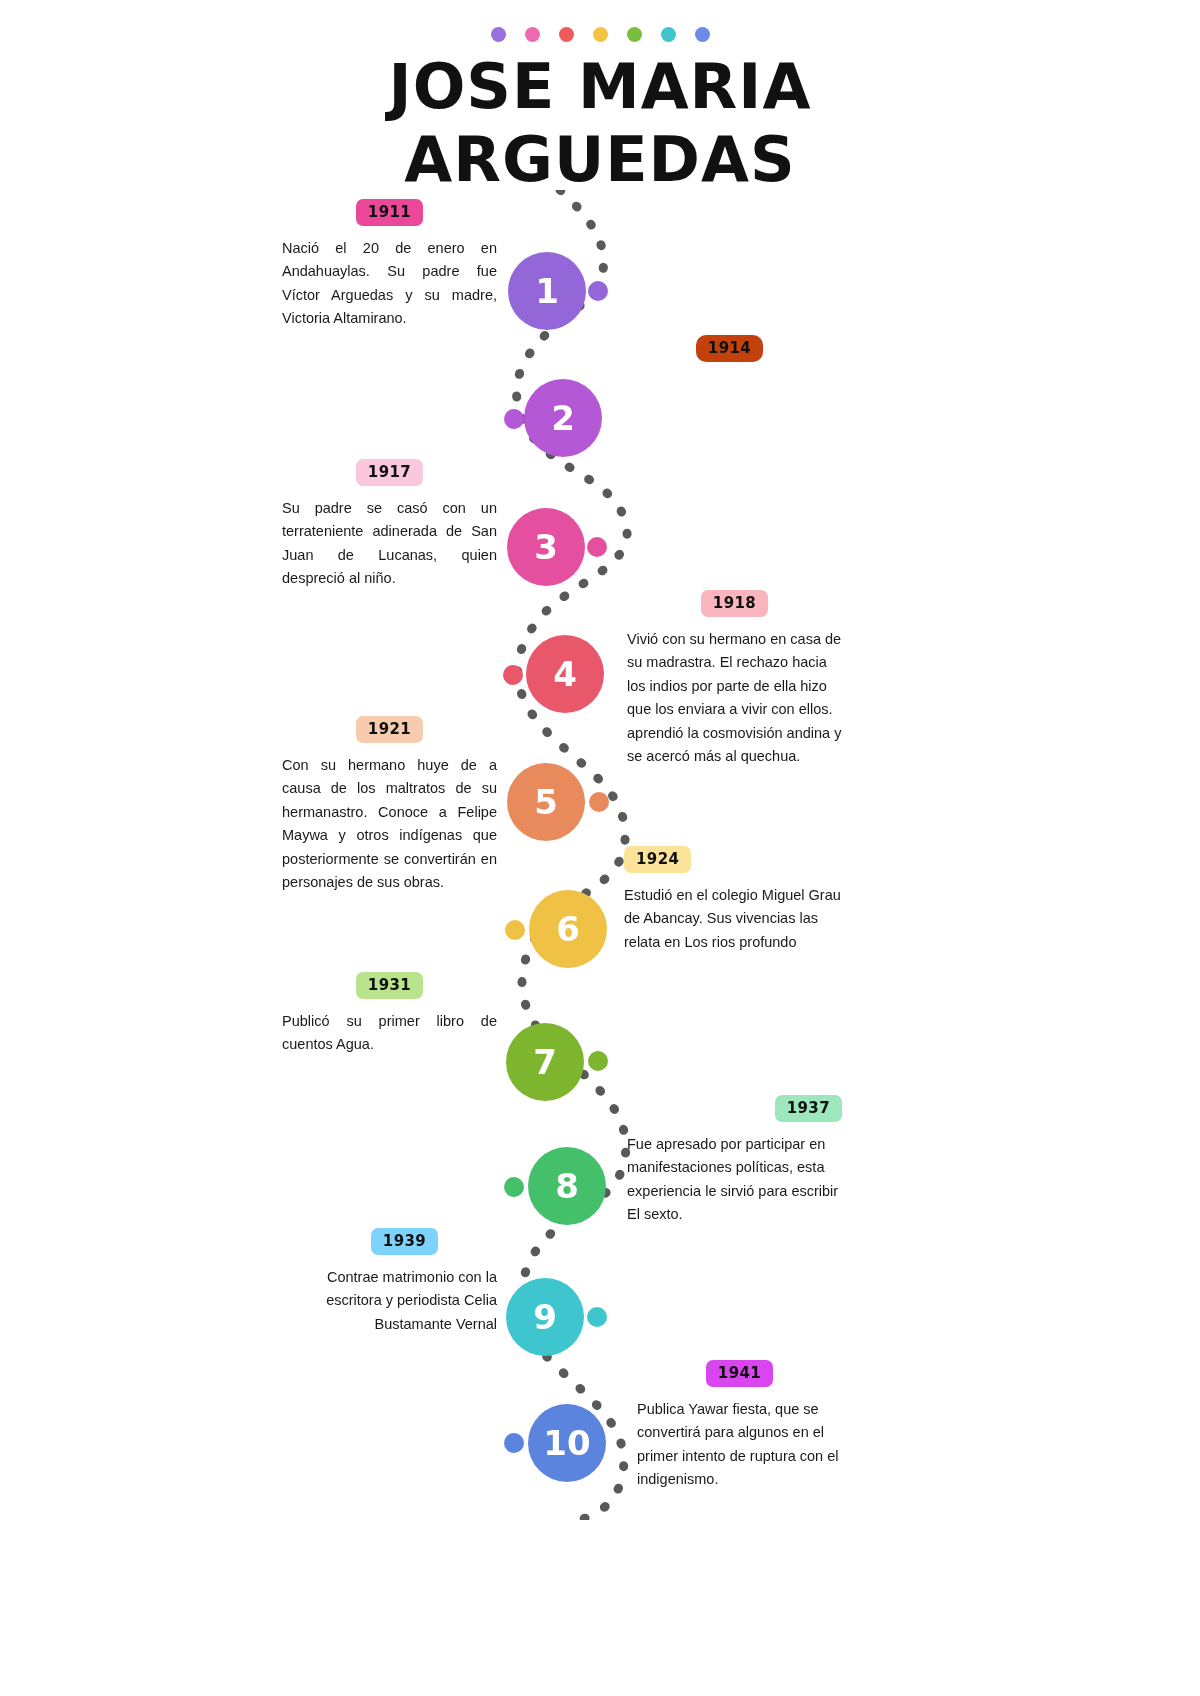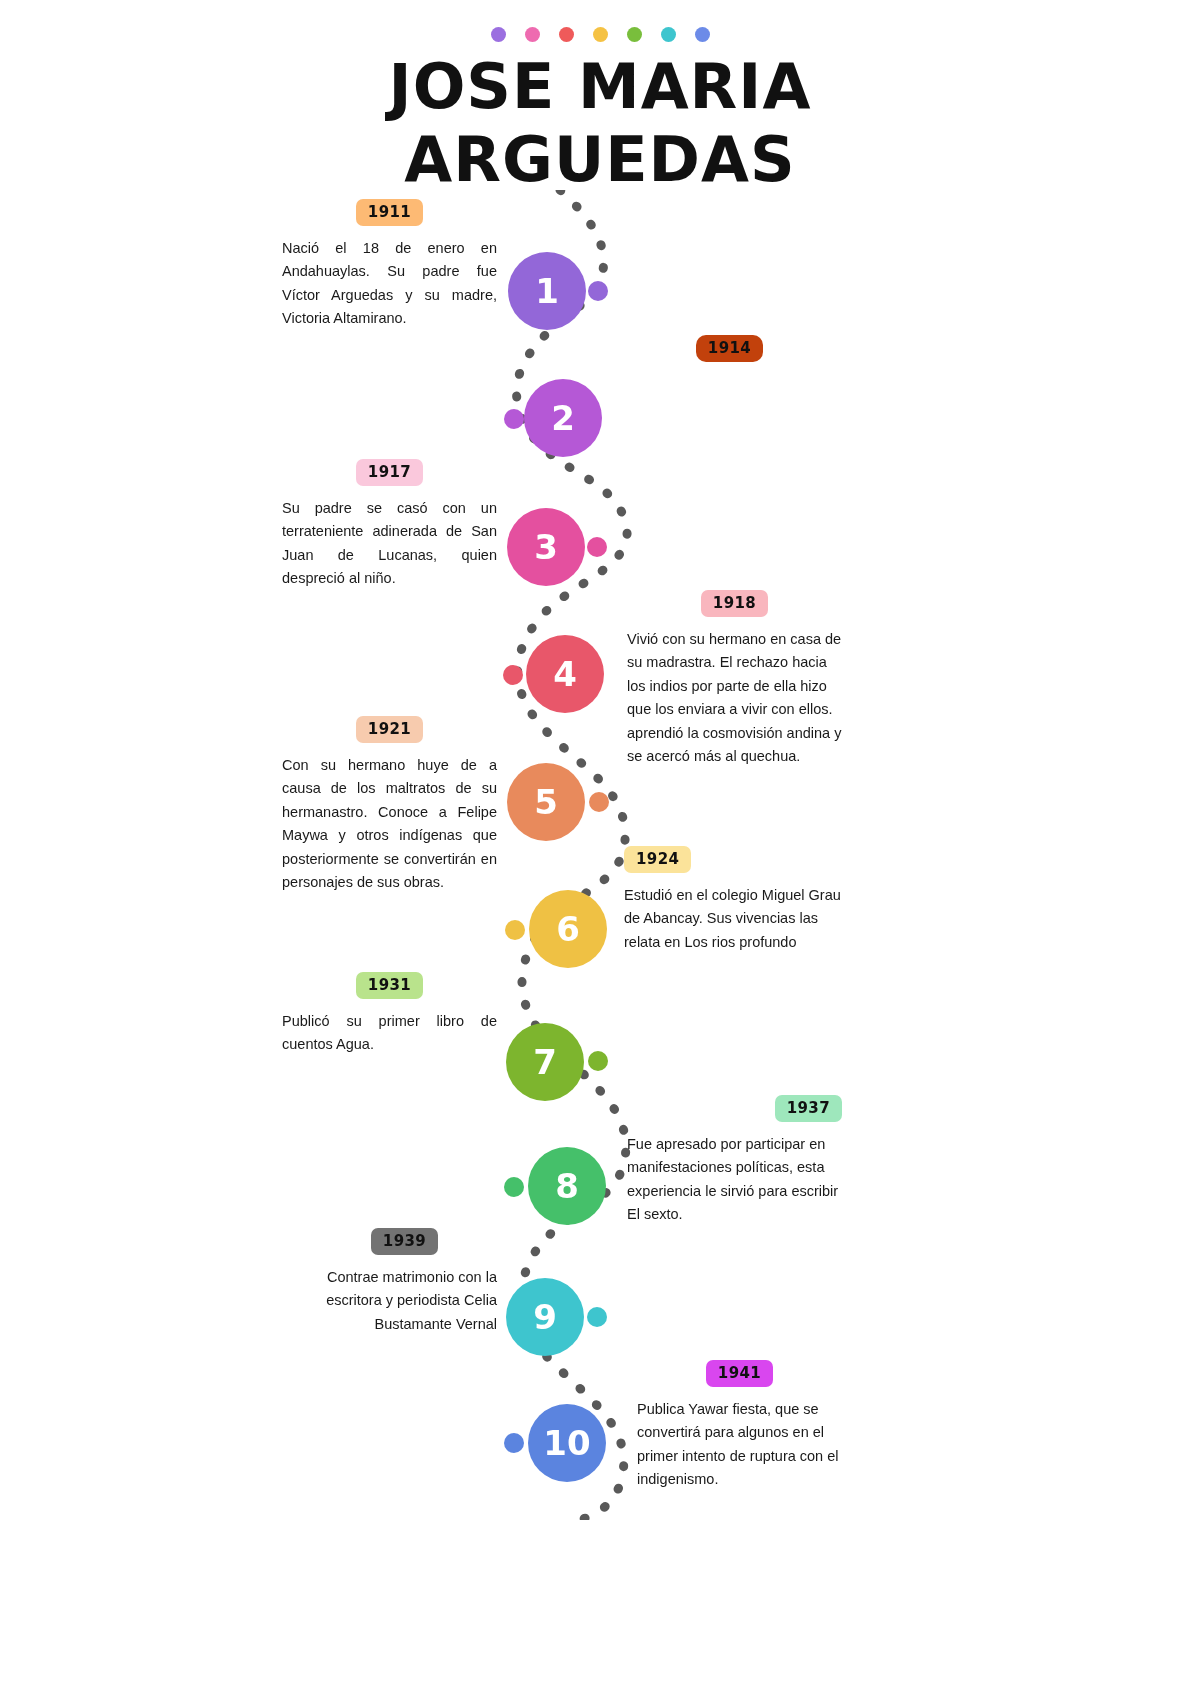--- a/index.html
+++ b/index.html
@@ -150,22 +150,22 @@
       <div class="node" style="background: rgb(62, 197, 206); left: 506px; top: 1278px;">
         <span>9</span>
       </div>
       <div class="minidot" style="background: rgb(91, 132, 223); left: 504px; top: 1433px;"></div>
       <div class="node" style="background: rgb(91, 132, 223); left: 528px; top: 1404px;">
         <span>10</span>
       </div>
     </div>
   <div id="entryLayer">
       <div class="entry left" style="top: 199px; width: 215px; left: 282px;">
-        <div style="text-align: center;"><span class="year" style="background: #fdba74;">1911</span></div>
-        <div class="desc just">Nació el 18 de enero en Andahuaylas. Su padre fue Víctor Arguedas y su madre, Victoria Altamirano.</div>
+        <div style="text-align: center;"><span class="year" style="background: #ec4899;">1911</span></div>
+        <div class="desc just">Nació el 20 de enero en Andahuaylas. Su padre fue Víctor Arguedas y su madre, Victoria Altamirano.</div>
       </div>
       <div class="entry right" style="top: 335px; width: 225px; left: 617px;">
         <div style="text-align: center;"><span class="year" style="background: #c2410c; border-radius: 10px;">1914</span></div>
       </div>
       <div class="entry left" style="top: 459px; width: 215px; left: 282px;">
         <div style="text-align: center;"><span class="year" style="background: rgb(250, 200, 220);">1917</span></div>
         <div class="desc just">Su padre se casó con un terrateniente adinerada de San Juan de Lucanas, quien despreció al niño.</div>
       </div>
       <div class="entry right" style="top: 590px; width: 215px; left: 627px;">
         <div style="text-align: center;"><span class="year" style="background: rgb(249, 182, 190);">1918</span></div>
@@ -181,21 +181,21 @@
       </div>
       <div class="entry left" style="top: 972px; width: 215px; left: 282px;">
         <div style="text-align: center;"><span class="year" style="background: rgb(185, 227, 140);">1931</span></div>
         <div class="desc just">Publicó su primer libro de cuentos Agua.</div>
       </div>
       <div class="entry right" style="top: 1095px; width: 215px; left: 627px;">
         <div style="text-align: right;"><span class="year" style="background: rgb(158, 231, 188);">1937</span></div>
         <div class="desc lt">Fue apresado por participar en manifestaciones políticas, esta experiencia le sirvió para escribir El sexto.</div>
       </div>
       <div class="entry left" style="top: 1228px; width: 185px; left: 312px;">
-        <div style="text-align: center;"><span class="year" style="background: #737373;">1939</span></div>
+        <div style="text-align: center;"><span class="year" style="background: #7dd3fc;">1939</span></div>
         <div class="desc rt">Contrae matrimonio con la escritora y periodista Celia Bustamante Vernal</div>
       </div>
       <div class="entry right" style="top: 1360px; width: 205px; left: 637px;">
         <div style="text-align: center;"><span class="year" style="background: #d946ef;">1941</span></div>
         <div class="desc lt">Publica Yawar fiesta, que se convertirá para algunos en el primer intento de ruptura con el indigenismo.</div>
       </div>
     </div>
 
 </div>
 

